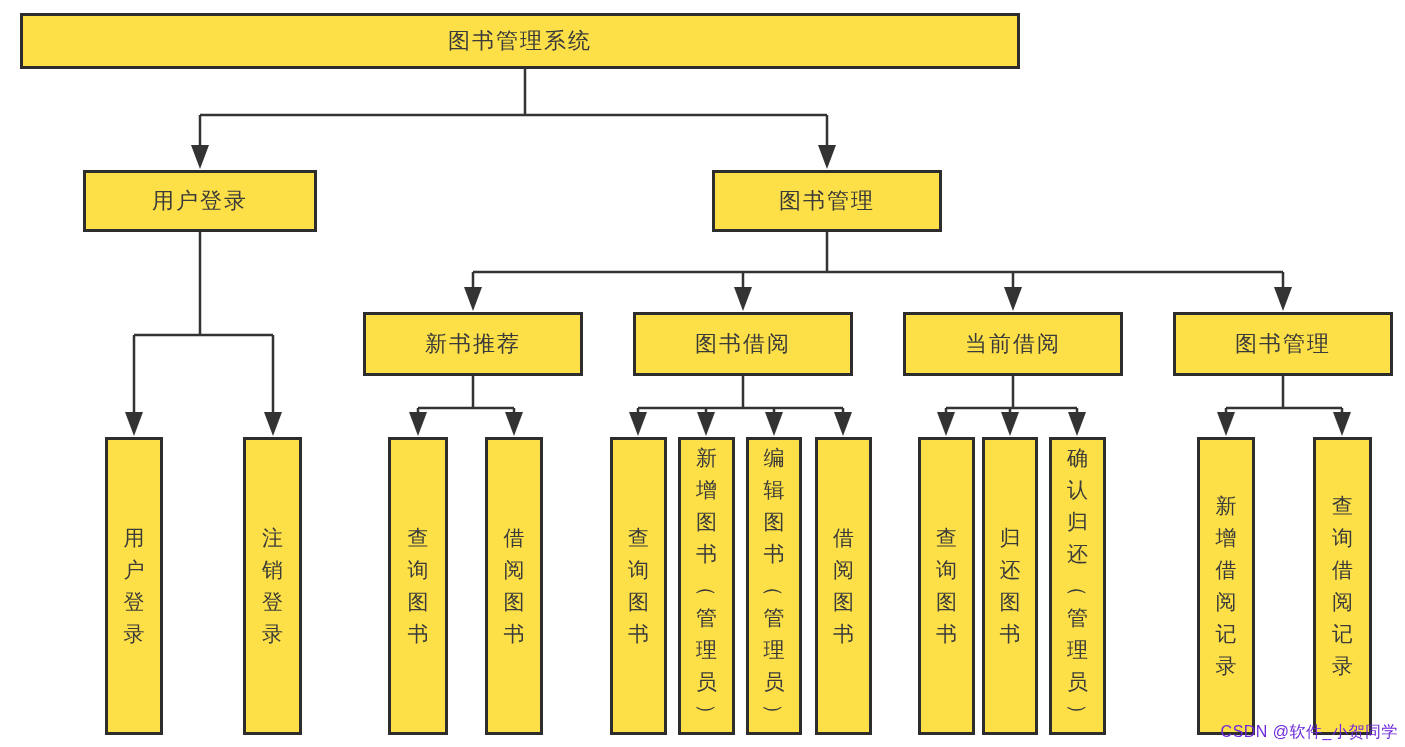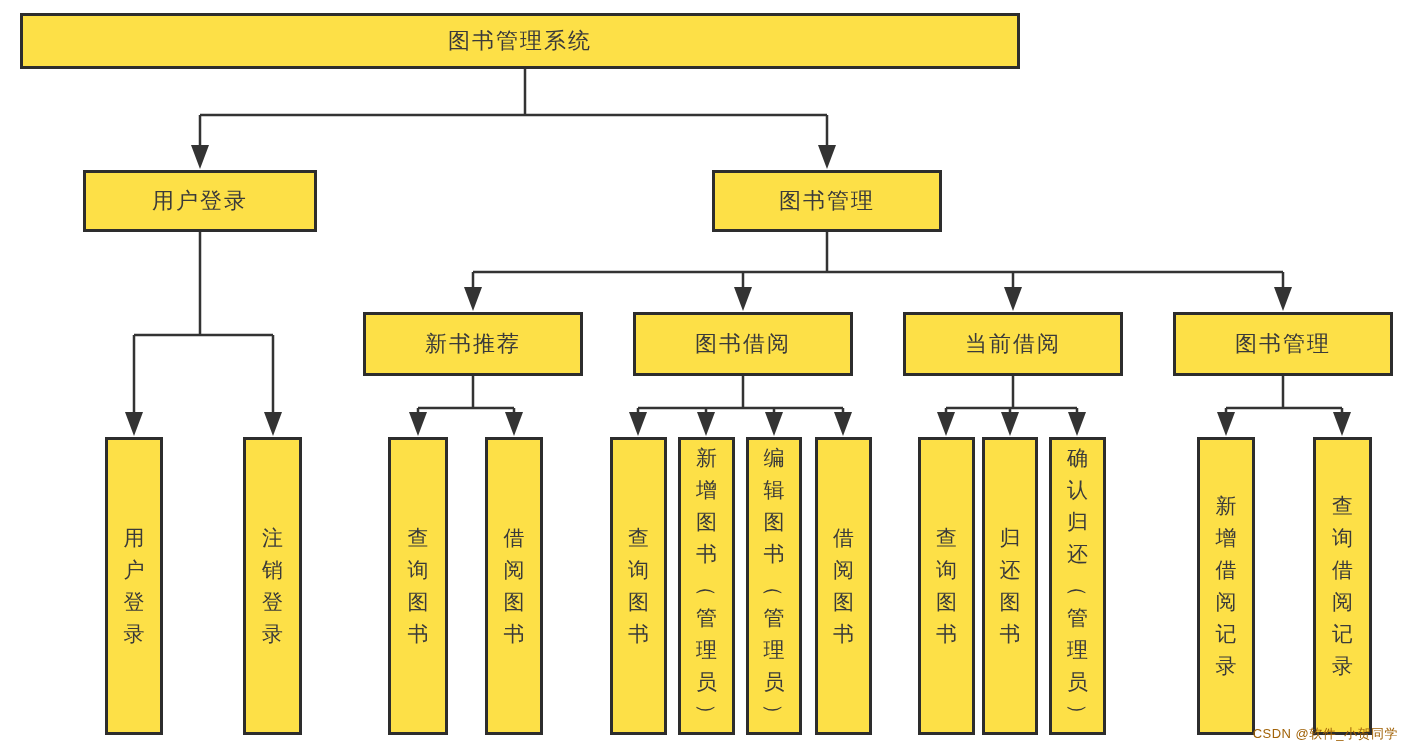--- a/index.html
+++ b/index.html
@@ -35,22 +35,22 @@
     width: 100%;
     height: 32px;
     line-height: 32px;
     text-align: center;
   }
   .vchar.rot { transform: rotate(90deg); }
   .watermark {
     position: absolute;
     right: 7px;
     bottom: 4px;
-    font-size: 13px;
-    color: #a16207;
+    font-size: 16px;
+    color: #6d28d9;
     letter-spacing: 0.5px;
     white-space: nowrap;
   }
 </style>
 </head>
 <body>
 
 <div class="stage">
 
   <svg class="connectors" width="1405" height="747" viewBox="0 0 1405 747">

